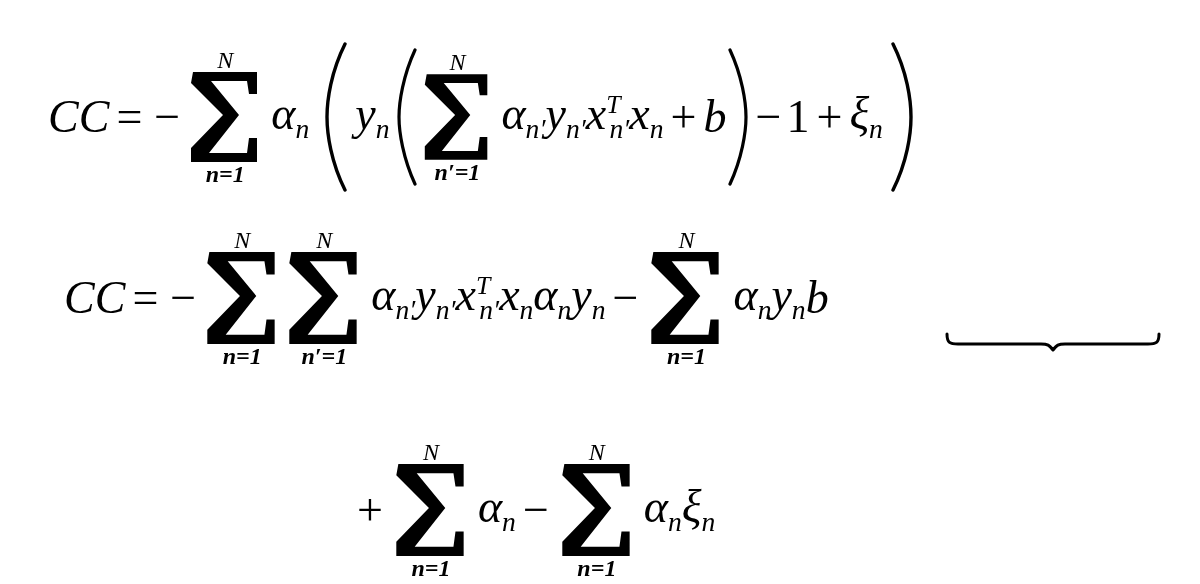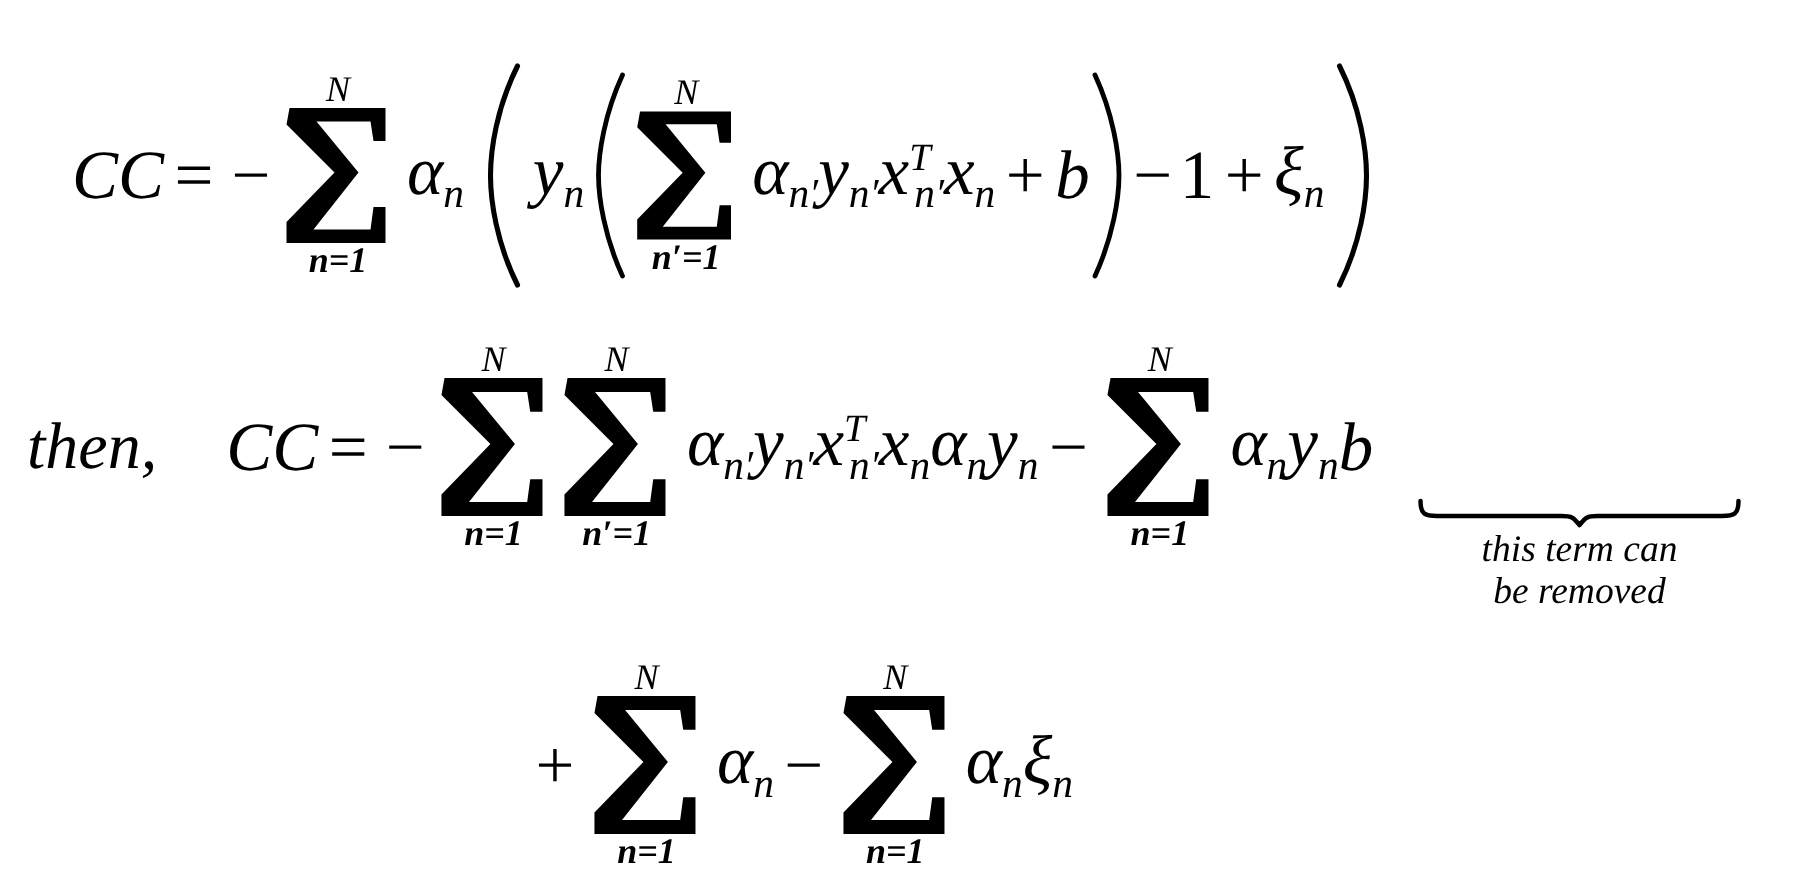--- a/index.html
+++ b/index.html
@@ -190,21 +190,20 @@
 
     <span class="bigparen">
       <svg width="26" height="150" viewBox="0 0 26 150" aria-hidden="true">
         <path d="M4 2 C18 30 22 58 22 75 C22 92 18 120 4 148" stroke="#000" stroke-width="3.4" fill="none" stroke-linecap="round"></path>
       </svg>
     </span>
   </div>
 
   <div class="mathline" id="line2" style="left:18px; top:228px;">
 
-    <span class="then-word">then,</span>
     <span class="gap-lg"></span>
 
     <span class="var">CC</span>
     <span class="op">=</span>
     <span class="op tight">−</span>
 
     <span class="bigsum">
       <span class="lim top">N</span>
       <span class="sigma-glyph">
         <svg width="78" height="100" viewBox="0 0 76 98" aria-hidden="true">
@@ -250,24 +249,20 @@
     <span><span class="var">y</span><span class="sub">n</span></span>
     <span class="var">b</span>
   </div>
 
   <div class="brace-group" style="left:944px; top:332px; width:218px;">
     <span>
       <svg class="brace-svg" width="218" height="20" viewBox="0 0 218 20" aria-hidden="true">
         <path d="M3 2 C3 11 6 12 14 12 H97 C104 12 105 13 109 18 C113 13 114 12 121 12 H204 C212 12 215 11 215 2" stroke="#000" stroke-width="3" fill="none" stroke-linecap="round" stroke-linejoin="round"></path>
       </svg>
     </span>
-    <div class="brace-label">
-      <div>this term can</div>
-      <div>be removed</div>
-    </div>
   </div>
 
   <div class="mathline" id="line3" style="left:350px; top:440px;">
 
     <span class="op">+</span>
 
     <span class="bigsum">
       <span class="lim top">N</span>
       <span class="sigma-glyph">
         <svg width="78" height="100" viewBox="0 0 76 98" aria-hidden="true">

